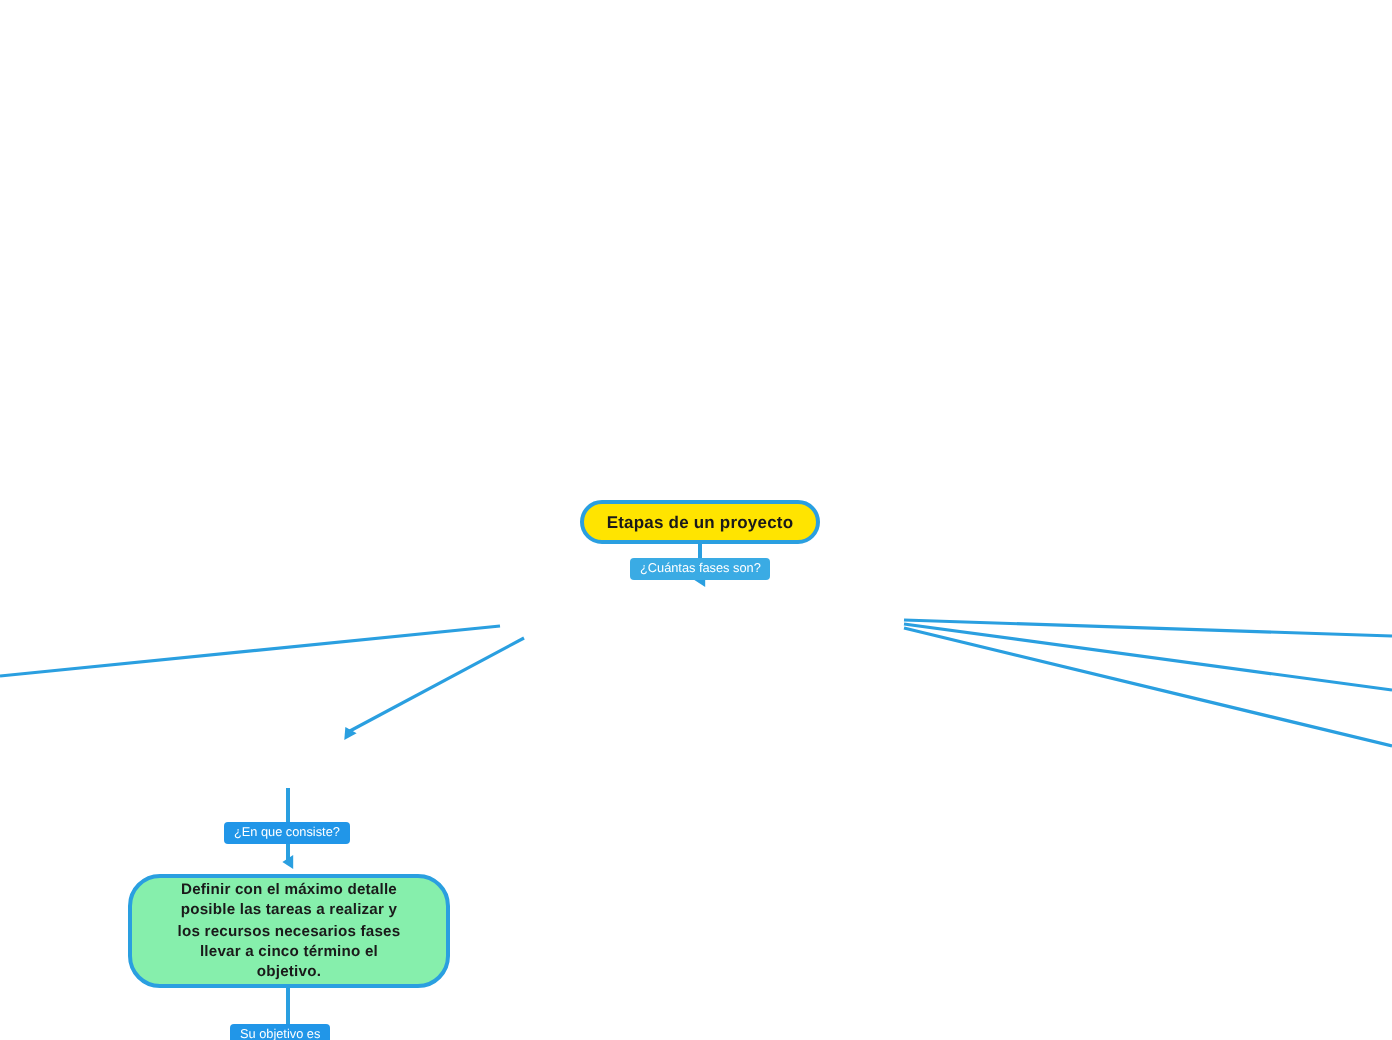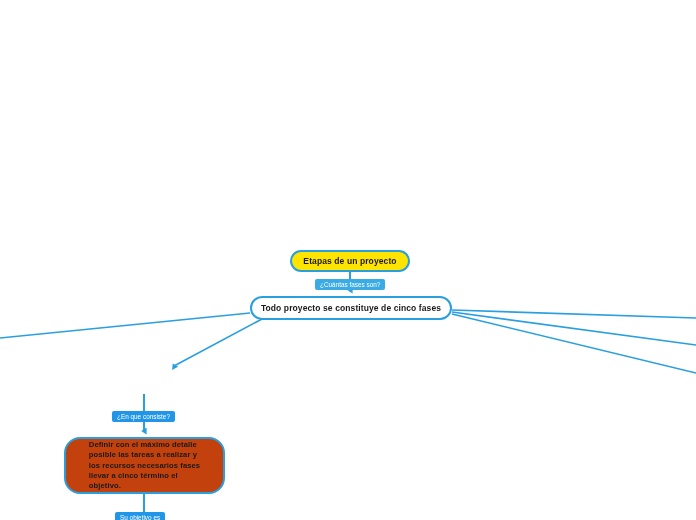--- a/index.html
+++ b/index.html
@@ -31,21 +31,21 @@
     height: 520px;
     pointer-events: none;
   }
 
   .node {
     position: absolute;
     box-sizing: border-box;
     display: flex;
     align-items: center;
     justify-content: center;
-    text-align: left;
+    text-align: center;
     border: 2px solid #2a9fe0;
     font-weight: bold;
     letter-spacing: 0.1px;
   }
 
   
   .node-root {
     left: 290px;
     top: 250px;
     width: 120px;
@@ -79,21 +79,21 @@
     color: #ffffff;
     font-size: 8.2px;
   }
 
   
   .node-description {
     left: 64px;
     top: 437px;
     width: 161px;
     height: 57px;
-    background: #c2410c;
+    background: #86efac;
     border-radius: 16px;
     color: #1a1a1a;
     font-size: 7.6px;
     line-height: 1.32;
     padding: 3px 8px;
   }
   .node-description span {
     display: block;
     width: 100%;
   }
@@ -153,21 +153,20 @@
 
     <line x1="144" y1="394" x2="144" y2="431" stroke="#2a9fe0" stroke-width="2" marker-end="url(#arrow)"></line>
 
     <line x1="144" y1="494" x2="144" y2="520" stroke="#2a9fe0" stroke-width="2"></line>
   </svg>
 
   <div class="node node-root">Etapas de un proyecto</div>
 
   <div class="edge-label label-fases">¿Cuántas fases son?</div>
 
-  <div class="node node-statement">Todo proyecto se constituye de cinco fases</div>
 
 
   <div class="edge-label label-consiste">¿En que consiste?</div>
 
   <div class="node node-description">
     <div>
       <span>Definir con el máximo detalle</span>
       <span>posible las tareas a realizar y</span>
       <span>los recursos necesarios fases</span>
       <span>llevar a cinco término el</span>

